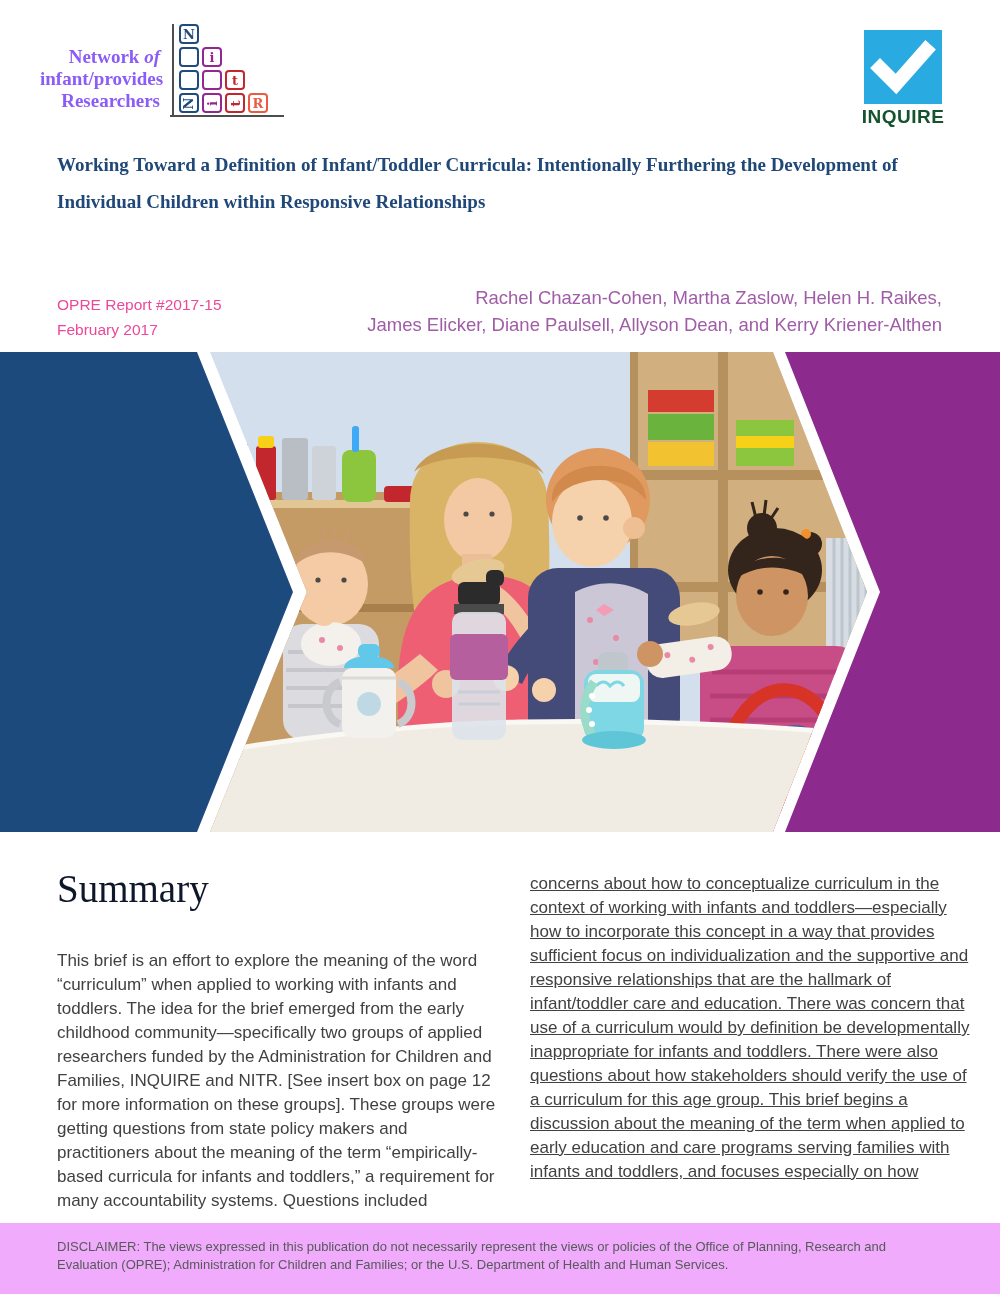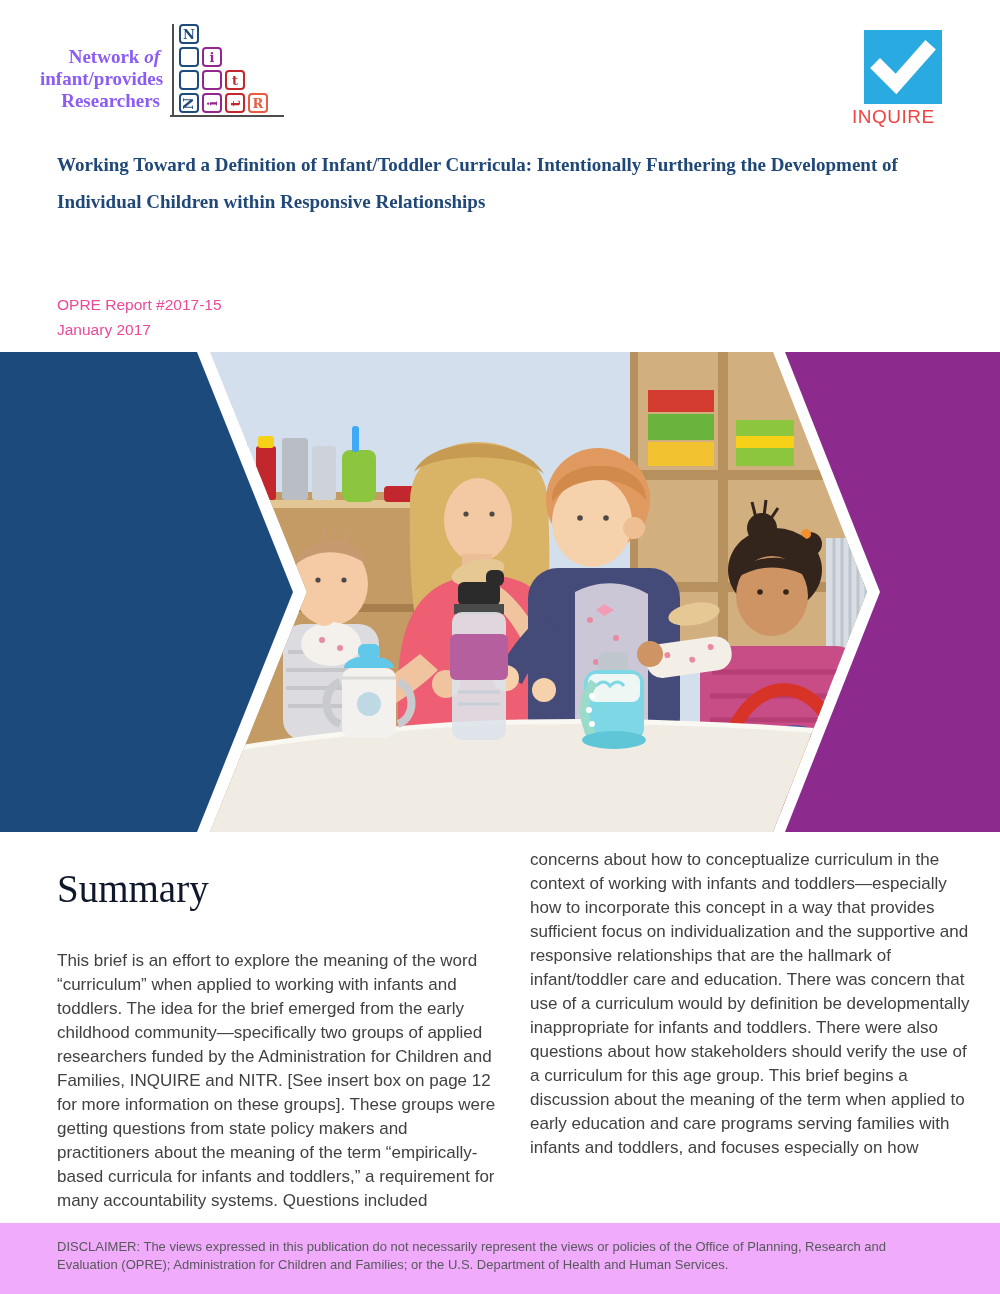--- a/index.html
+++ b/index.html
@@ -22,41 +22,41 @@
   .blk.red{border-color:#C1272D;color:#C1272D;}
   .blk.orange{border-color:#EA5B40;color:#EA5B40;}
   .blk .rot{display:inline-block;transform:rotate(-90deg);}
   
   .b-r1c1{left:0;top:0;}  .b-r2c1{left:0;top:23px;}  .b-r2c2{left:23px;top:23px;}
   .b-r3c1{left:0;top:46px;} .b-r3c2{left:23px;top:46px;} .b-r3c3{left:46px;top:46px;}
   .b-r4c1{left:0;top:69px;} .b-r4c2{left:23px;top:69px;} .b-r4c3{left:46px;top:69px;} .b-r4c4{left:69px;top:69px;}
 
   
   .inquire-box{position:absolute;left:864px;top:30px;width:78px;height:74px;background:#29ABE2;}
-  .inquire-label{position:absolute;left:852px;top:106px;width:102px;text-align:left;
-                 font-size:19px;font-weight:normal;letter-spacing:.5px;color:#ef4444;}
+  .inquire-label{position:absolute;left:852px;top:106px;width:102px;text-align:center;
+                 font-size:19px;font-weight:bold;letter-spacing:.5px;color:#14532d;}
 
   
   .title{position:absolute;left:57px;top:146px;width:900px;
          font-family:"Liberation Serif",serif;font-weight:bold;
          font-size:19px;line-height:37px;color:#1F4778;}
   .meta{position:absolute;left:57px;top:292px;font-size:15.5px;line-height:25px;color:#ec4899;}
   .authors{position:absolute;right:58px;top:284px;width:720px;text-align:right;
            font-size:18.5px;line-height:27px;color:#A15CA8;}
 
   
   .band{position:absolute;left:0;top:352px;width:1000px;height:480px;}
 
   
   .summary-heading{position:absolute;left:57px;top:866px;
                    font-family:"Liberation Serif",serif;font-weight:normal;
                    font-size:39px;color:#0f172a;}
   .body-col{position:absolute;width:440px;font-size:17px;line-height:24px;color:#414042;}
   .col1{left:57px;top:949px;}
-  .col2{left:530px;top:848px;}
+  .col2{left:530px;top:872px;text-decoration:underline;}
 
   
   .footer{position:absolute;left:0;top:1223px;width:1000px;height:71px;background:#f0abfc;}
   .footer-text{position:absolute;left:57px;top:15px;width:890px;
                font-size:13px;line-height:18px;color:#58595B;}
 </style>
 </head>
 <body>
 
 <div class="page">
@@ -99,24 +99,26 @@
     <svg width="78" height="74" viewBox="0 0 78 74">
       <polyline points="16,38 32,54 62,20" fill="none" stroke="#ffffff" stroke-width="14" stroke-linecap="square" stroke-linejoin="miter"></polyline>
     </svg>
   </div>
   <div class="inquire-label">INQUIRE</div>
 
   <h1 class="title" style="margin:0;">Working Toward a Definition of Infant/Toddler Curricula: Intentionally Furthering the Development of Individual Children within Responsive Relationships</h1>
 
   <div class="meta">
     <div>OPRE Report #2017-15</div>
-    <div>January 2017</div>
+    <div>February 2017</div>
   </div>
 
   <div class="authors">
+    <div>Rachel Chazan-Cohen, Martha Zaslow, Helen H. Raikes,</div>
+    <div>James Elicker, Diane Paulsell, Allyson Dean, and Kerry Kriener-Althen</div>
   </div>
 
   <svg class="band" viewBox="0 0 1000 480">
     <defs>
       <clipPath id="photoClip">
         <polygon points="210,0 773,0 867,240 773,480 210,480 307,240"></polygon>
       </clipPath>
     </defs>
 
     <polygon points="0,0 197,0 293,240 197,480 0,480" fill="#1D4A7D"></polygon>

